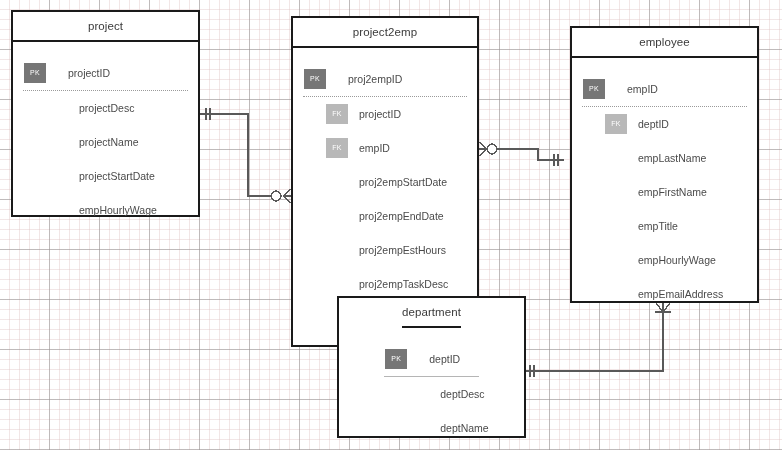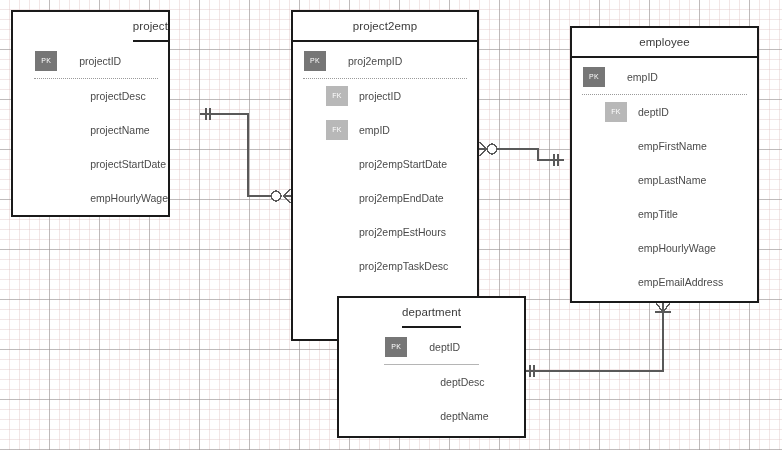--- a/index.html
+++ b/index.html
@@ -57,21 +57,21 @@
     font-size: 11.5px;
     color: #3a3a3a;
     border-bottom: 2px solid #1a1a1a;
     background: #ffffff;
     letter-spacing: 0.1px;
   }
 
   .entity-body {
     position: relative;
     flex: 1 1 auto;
-    padding-top: 2px;
+    padding-top: 14px;
   }
 
   .attr {
     position: relative;
     display: flex;
     align-items: center;
     height: 34px;
     font-size: 10.5px;
     color: #4a4a4a;
     white-space: nowrap;
@@ -106,22 +106,22 @@
   .pk-divider {
     height: 0;
     border-top: 1px dotted #9a9a9a;
     margin: 0 10px 0 10px;
   }
   .pk-divider.solid {
     border-top: 1px solid #b5b5b5;
   }
 
   
-  #entity-project     { left: 11px;  top: 10px;  width: 159px; height: 207px; align-items: flex-end; }
-  #entity-project2emp { left: 291px; top: 10px;   width: 188px; height: 331px; }
+  #entity-project     { left: 11px;  top: 10px;  width: 189px; height: 207px; }
+  #entity-project2emp { left: 291px; top: 16px;   width: 188px; height: 331px; }
   #entity-employee    { left: 570px; top: 26px;  width: 189px; height: 277px; }
   #entity-department  { left: 337px; top: 296px; width: 189px; height: 142px; align-items: center; }
 </style>
 </head>
 <body>
 
 <div id="canvas">
 
   <svg id="links" viewBox="0 0 782 450" width="782" height="450">
     <g fill="none" stroke="#595959" stroke-width="1.2" shape-rendering="crispEdges">
@@ -242,25 +242,25 @@
         <span class="attr-name">empID</span>
       </div>
       <div class="pk-divider"></div>
       <div class="attr is-fk">
         <span class="pad-fk"></span>
         <span class="badge fk">FK</span>
         <span class="attr-name">deptID</span>
       </div>
       <div class="attr is-plain">
         <span class="pad-no"></span>
+        <span class="attr-name">empLastName</span>
+      </div>
+      <div class="attr is-plain">
+        <span class="pad-no"></span>
         <span class="attr-name">empFirstName</span>
-      </div>
-      <div class="attr is-plain">
-        <span class="pad-no"></span>
-        <span class="attr-name">empLastName</span>
       </div>
       <div class="attr is-plain">
         <span class="pad-no"></span>
         <span class="attr-name">empTitle</span>
       </div>
       <div class="attr is-plain">
         <span class="pad-no"></span>
         <span class="attr-name">empHourlyWage</span>
       </div>
       <div class="attr is-plain">

